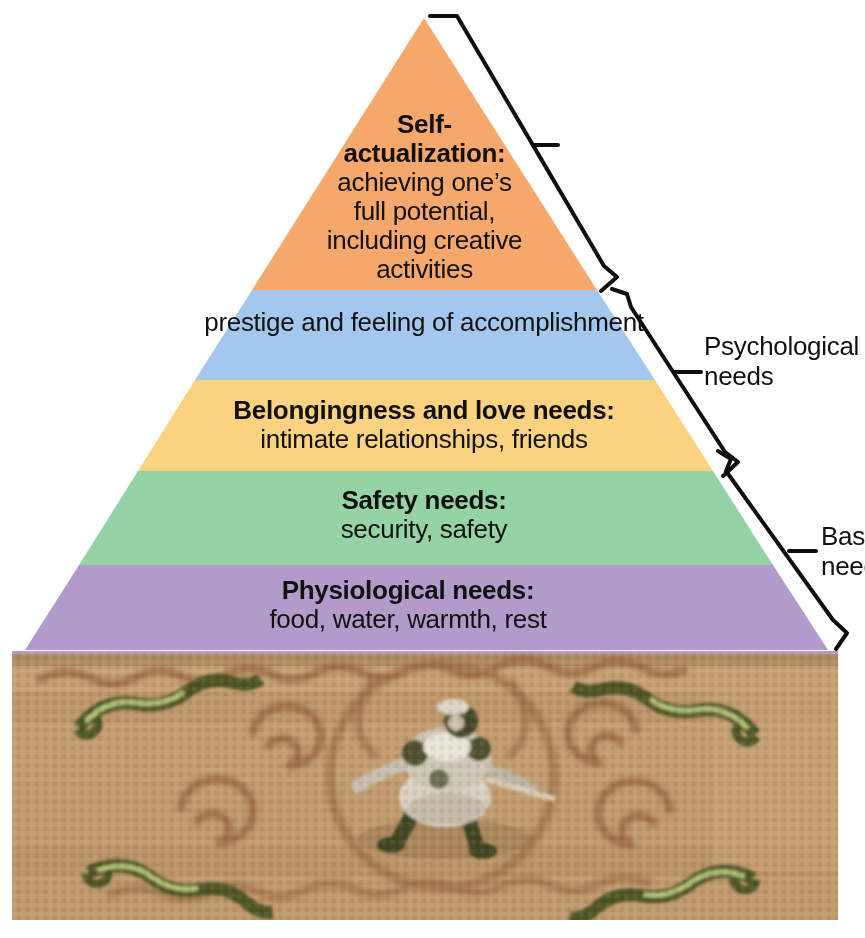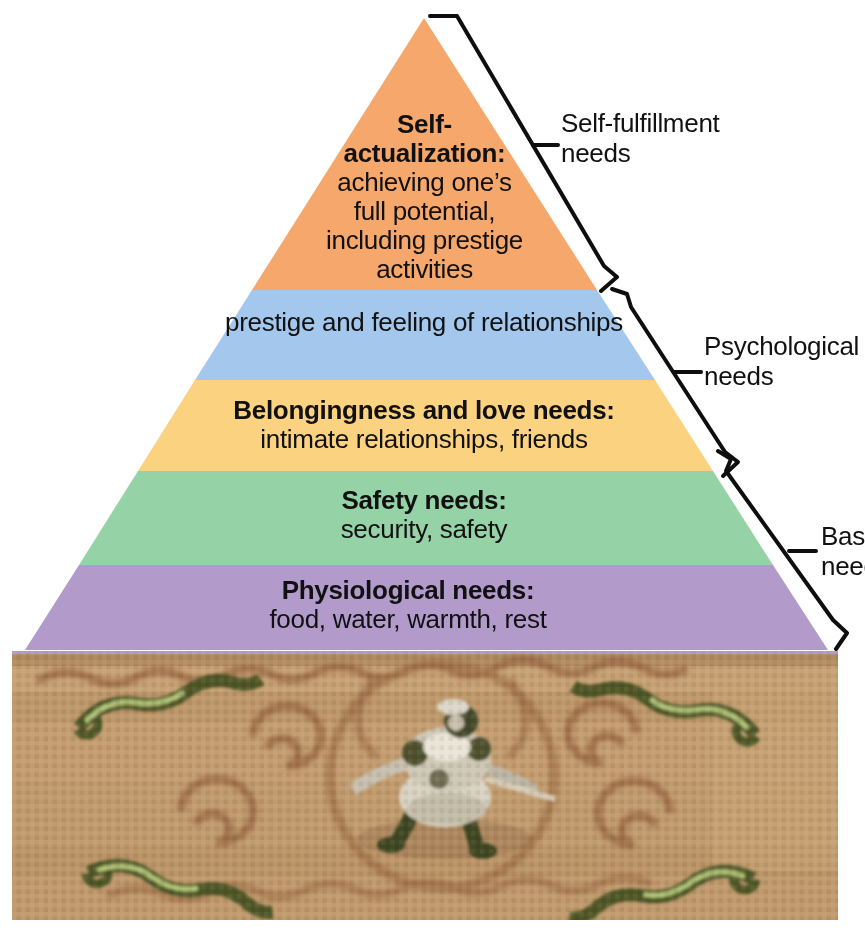--- a/index.html
+++ b/index.html
@@ -41,43 +41,42 @@
       <path d="M533,145 H558"></path>
       <path d="M612,289 L627,294 L631,307 L725,452 L738,462 L723,476"></path>
       <path d="M674,372 H701"></path>
       <path d="M718,451 L731,459 L726,471 L833,620 L847,633 L836,649"></path>
       <path d="M789,551 H816"></path>
     </g>
   </svg>
 
   <div class="level-text" style="left:322px;top:110px;width:205px;">
     <div class="title">Self-actualization:</div>
-    <div class="desc">achieving one’s full potential, including prestige activities</div>
+    <div class="desc">achieving one’s full potential, including creative activities</div>
   </div>
 
   <div class="level-text" style="left:144px;top:308px;width:560px;">
-    <div class="desc">prestige and feeling of relationships</div>
+    <div class="desc">prestige and feeling of accomplishment</div>
   </div>
 
   <div class="level-text" style="left:174px;top:486px;width:500px;">
     <div class="title">Safety needs:</div>
     <div class="desc">security, safety</div>
   </div>
 
   <div class="level-text" style="left:124px;top:396px;width:600px;">
     <div class="title">Belongingness and love needs:</div>
     <div class="desc">intimate relationships, friends</div>
   </div>
 
   <div class="level-text" style="left:128px;top:576px;width:560px;">
     <div class="title">Physiological needs:</div>
     <div class="desc">food, water, warmth, rest</div>
   </div>
 
-  <div class="group-label" style="left:561px;top:108px;width:200px;">Self-fulfillment needs</div>
 
   <div class="group-label" style="left:704px;top:331px;width:190px;">Psychological needs</div>
 
   <div class="group-label" style="left:821px;top:521px;width:120px;">Basic needs</div>
 
   <svg class="game-svg" width="826" height="269" viewBox="0 0 826 269" role="img">
     <defs>
       <filter id="b1" x="-20%" y="-20%" width="140%" height="140%">
         <feGaussianBlur stdDeviation="1.4"></feGaussianBlur>
       </filter>

